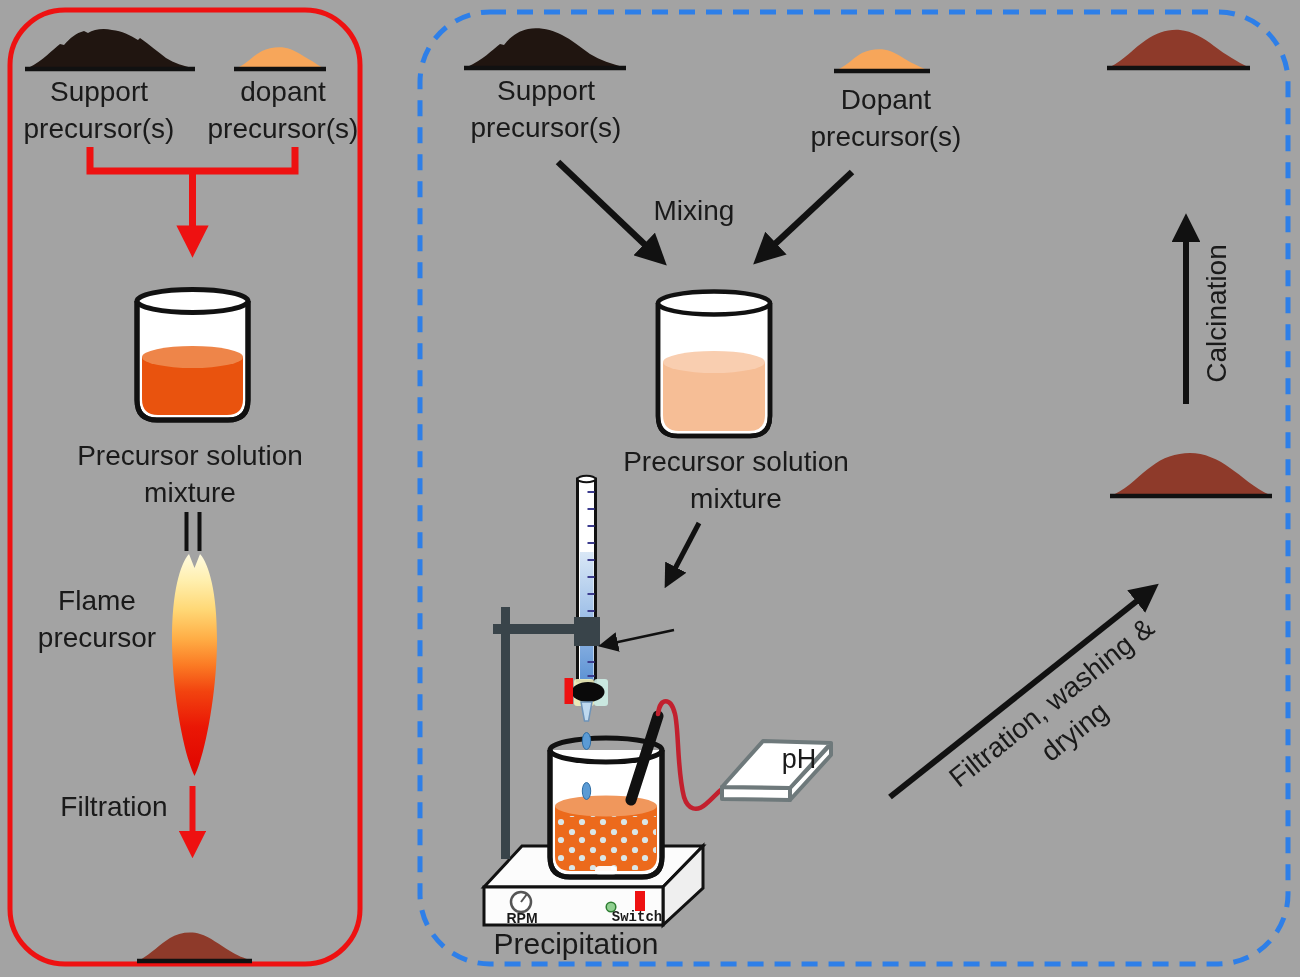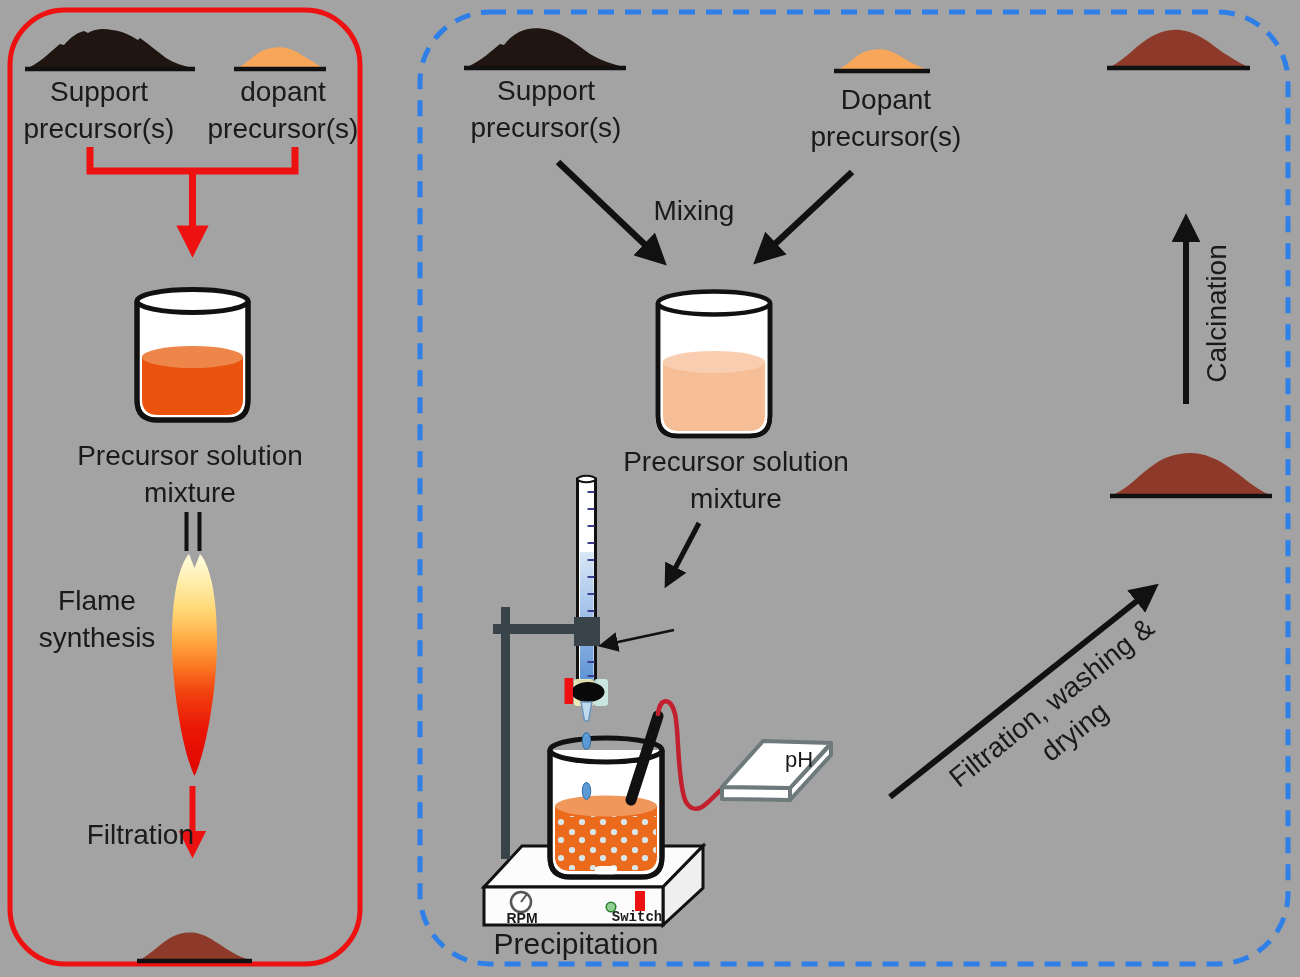--- a/index.html
+++ b/index.html
@@ -4,21 +4,21 @@
 <style>
   html,body{margin:0;padding:0;background:#ffffff;}
   #stage{position:relative;width:1300px;height:977px;background:#a3a3a3;overflow:hidden;
          font-family:"Liberation Sans", sans-serif;color:#1a1a1a;}
   #gfx{position:absolute;left:0;top:0;}
   .lbl{position:absolute;font-size:28px;line-height:37px;text-align:center;
        white-space:pre-line;color:#1a1a1a;}
   .lbl.left{text-align:left;}
   .lbl.big{font-size:30px;line-height:38px;}
   .lbl.small{font-size:14px;line-height:15px;font-weight:bold;}
-  .lbl.ph{font-size:22px;line-height:35px;}
+  .lbl.ph{font-size:27px;line-height:35px;}
   .rot-calc{transform:rotate(-90deg);transform-origin:center center;}
   .rot-filt{transform:rotate(-38.5deg);transform-origin:center center;}
 </style>
 </head>
 <body>
 
 <div id="stage">
 
 <svg id="gfx" width="1300" height="977" viewBox="0 0 1300 977">
   <defs>
@@ -191,22 +191,22 @@
   <line x1="1186" y1="404" x2="1186" y2="222" stroke="#111" stroke-width="6" marker-end="url(#ab)"></line>
 </svg>
 
   <div class="lbl" style="left:4px;top:73px;width:190px;">Support
 precursor(s)</div>
   <div class="lbl" style="left:190px;top:73px;width:186px;">dopant
 precursor(s)</div>
   <div class="lbl" style="left:55px;top:437px;width:270px;">Precursor solution
 mixture</div>
   <div class="lbl" style="left:12px;top:582px;width:170px;">Flame
-synthesis</div>
-  <div class="lbl" style="left:34px;top:816px;width:160px;text-align:right;">Filtration</div>
+precursor</div>
+  <div class="lbl" style="left:34px;top:788px;width:160px;">Filtration</div>
 
   <div class="lbl" style="left:451px;top:72px;width:190px;">Support
 precursor(s)</div>
   <div class="lbl" style="left:791px;top:81px;width:190px;">Dopant
 precursor(s)</div>
   <div class="lbl" style="left:634px;top:192px;width:120px;">Mixing</div>
   <div class="lbl" style="left:601px;top:443px;width:270px;">Precursor solution
 mixture</div>
   <div class="lbl big" style="left:476px;top:925px;width:200px;">Precipitation</div>
   <div class="lbl small" style="left:502px;top:911px;width:40px;text-decoration:underline;">RPM</div>

